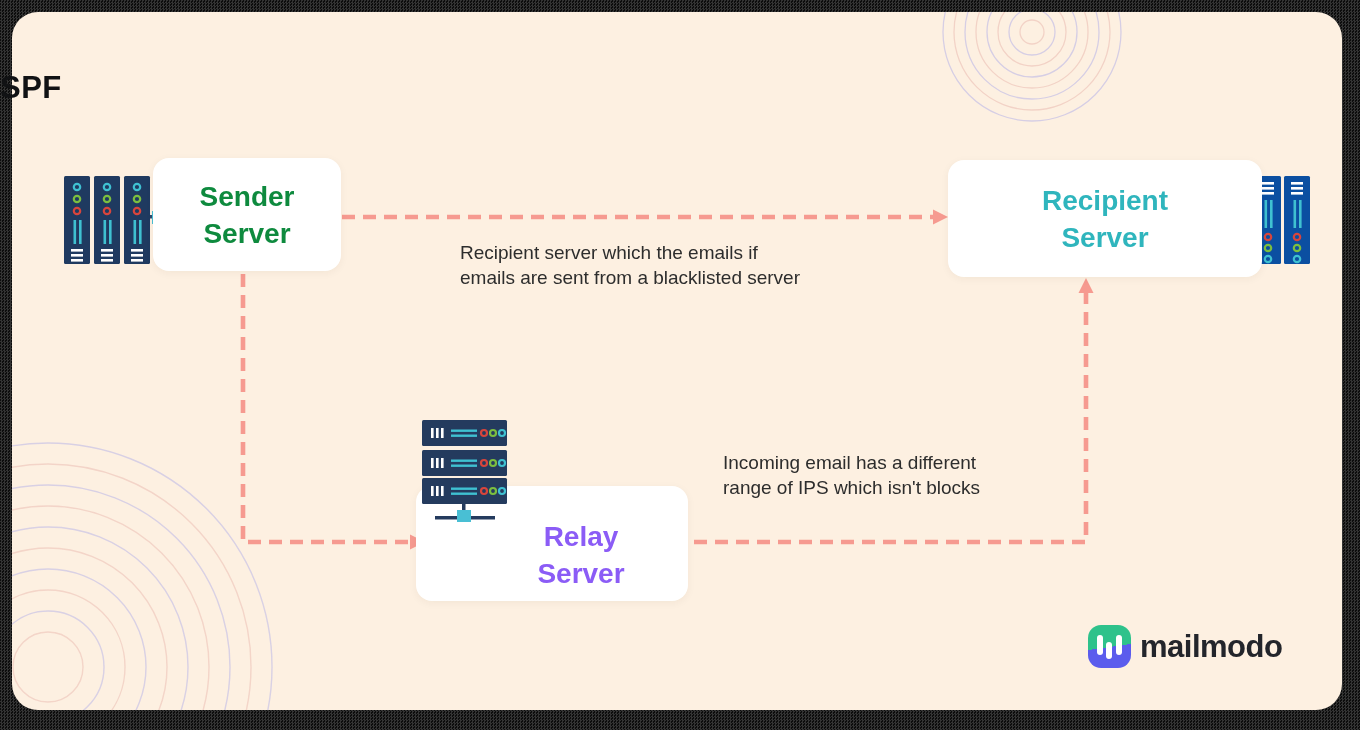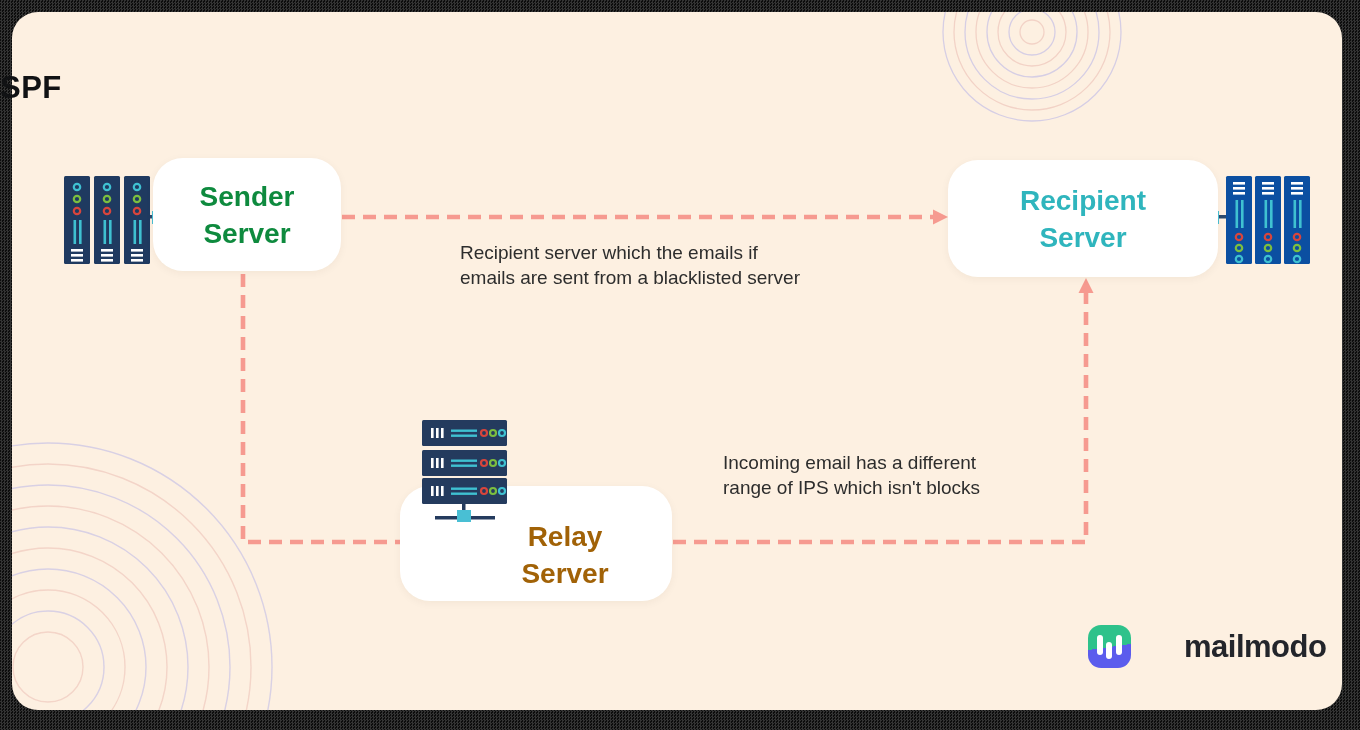--- a/index.html
+++ b/index.html
@@ -21,40 +21,40 @@
 
   .abs { position:absolute; }
 
   .title {
     position:absolute; left:0; top:70px; width:100%;
     text-align:left; font-size:31px; font-weight:bold; color:#111214;
     letter-spacing:.5px;
   }
 
   .card {
-    position:absolute; background:#ffffff; border-radius:30px;
+    position:absolute; background:#ffffff; border-radius:16px;
     box-shadow:0 2px 8px rgba(60,40,20,.05);
     display:flex; flex-direction:column; align-items:center; justify-content:center;
     text-align:center; font-weight:bold; font-size:28px; line-height:37px;
   }
   .card-sender    { left:153px; top:158px; width:188px; height:113px; color:#0E8A3E; }
-  .card-recipient { left:948px; top:160px; width:270px; height:117px; color:#2FB5BD; }
-  .card-relay     { left:400px; top:486px; width:272px; height:115px; color:#a16207;
+  .card-recipient { left:948px; top:160px; width:314px; height:117px; color:#2FB5BD; }
+  .card-relay     { left:416px; top:486px; width:272px; height:115px; color:#8b5cf6;
                     padding-left:58px; padding-top:22px; }
 
   .annotation {
     position:absolute; color:#2D2D2D; font-size:19px; line-height:24.5px;
   }
   .annotation-blacklist { left:460px; top:241px; width:345px; }
   .annotation-ips       { left:723px; top:451px; width:278px; }
 
   svg { display:block; }
   .overlay { position:absolute; left:0; top:0; pointer-events:none; }
 
-  .logo { position:absolute; left:1088px; top:625px; display:flex; align-items:center;gap:44px; }
+  .logo { position:absolute; left:1088px; top:625px; display:flex; align-items:center; }
   .logo-mark {
     position:relative; width:43px; height:43px; border-radius:13px;
     background:linear-gradient(172deg, #2EC28B 0 51%, #5B5CED 51% 100%);
     flex:0 0 auto;
   }
   .logo-mark .bar { position:absolute; width:6px; border-radius:4px; background:#fff; }
   .bar-l { left:9px;  top:10px; height:20px; }
   .bar-m { left:18px; top:17px; height:17px; }
   .bar-r { left:28px; top:10px; height:20px; }
   .logo-text {

